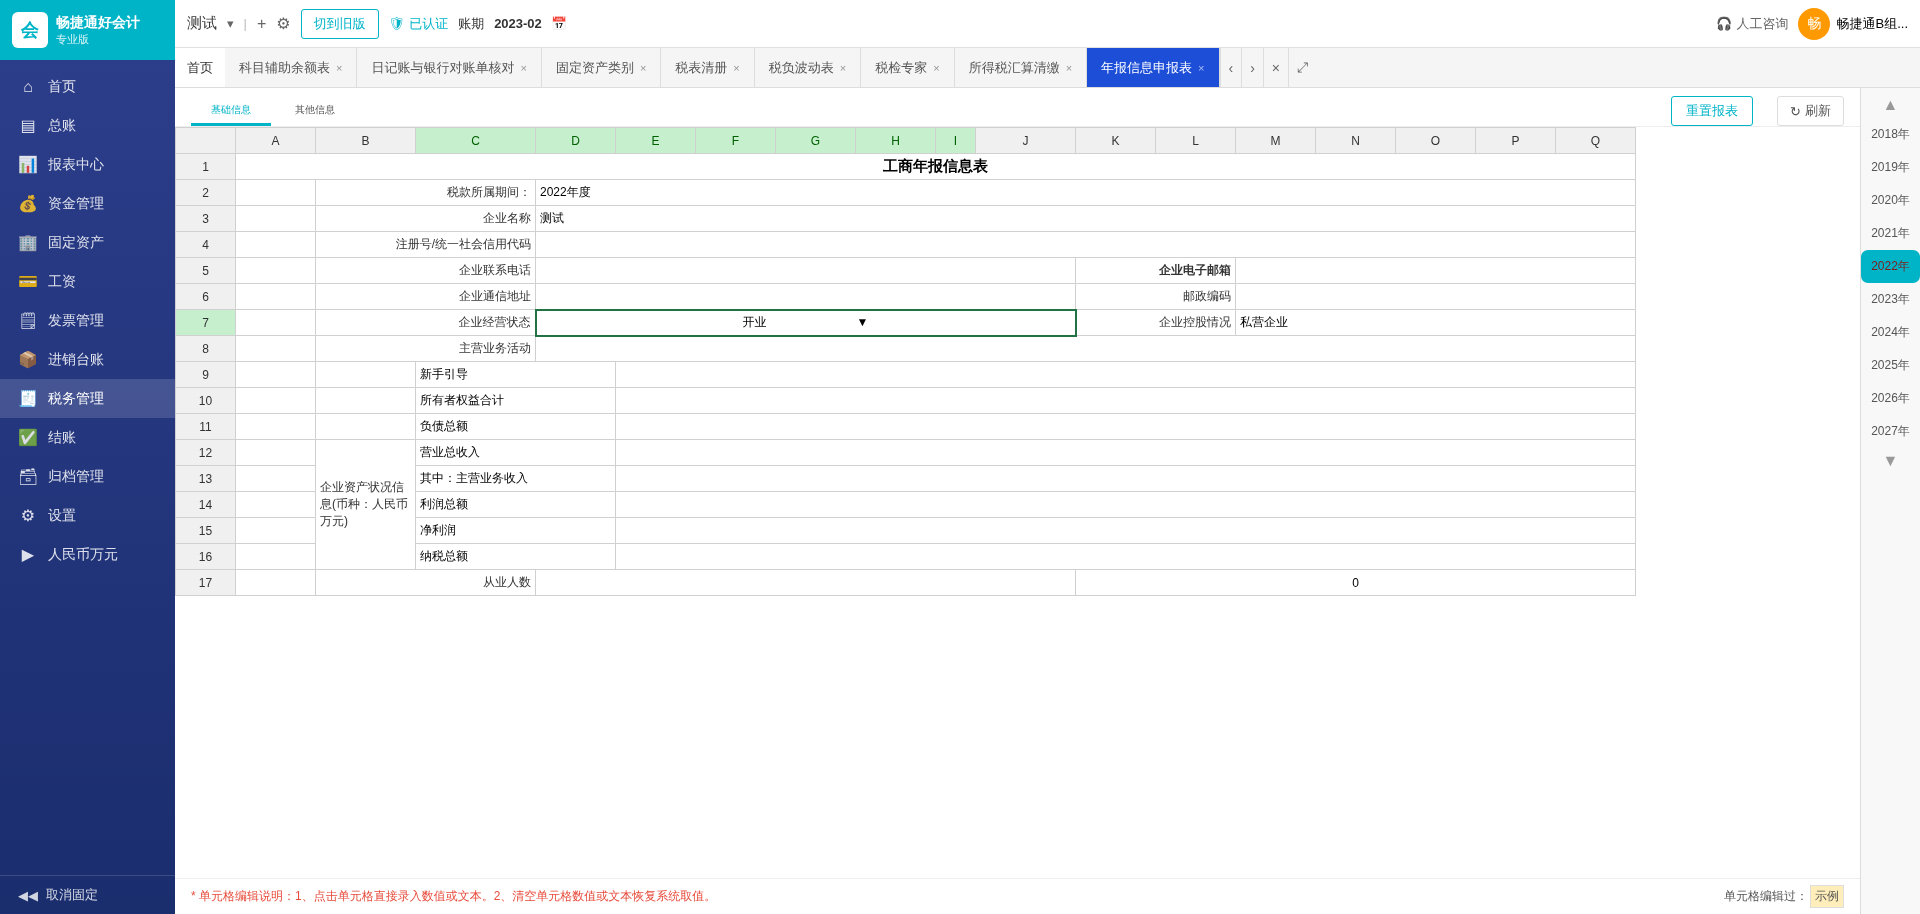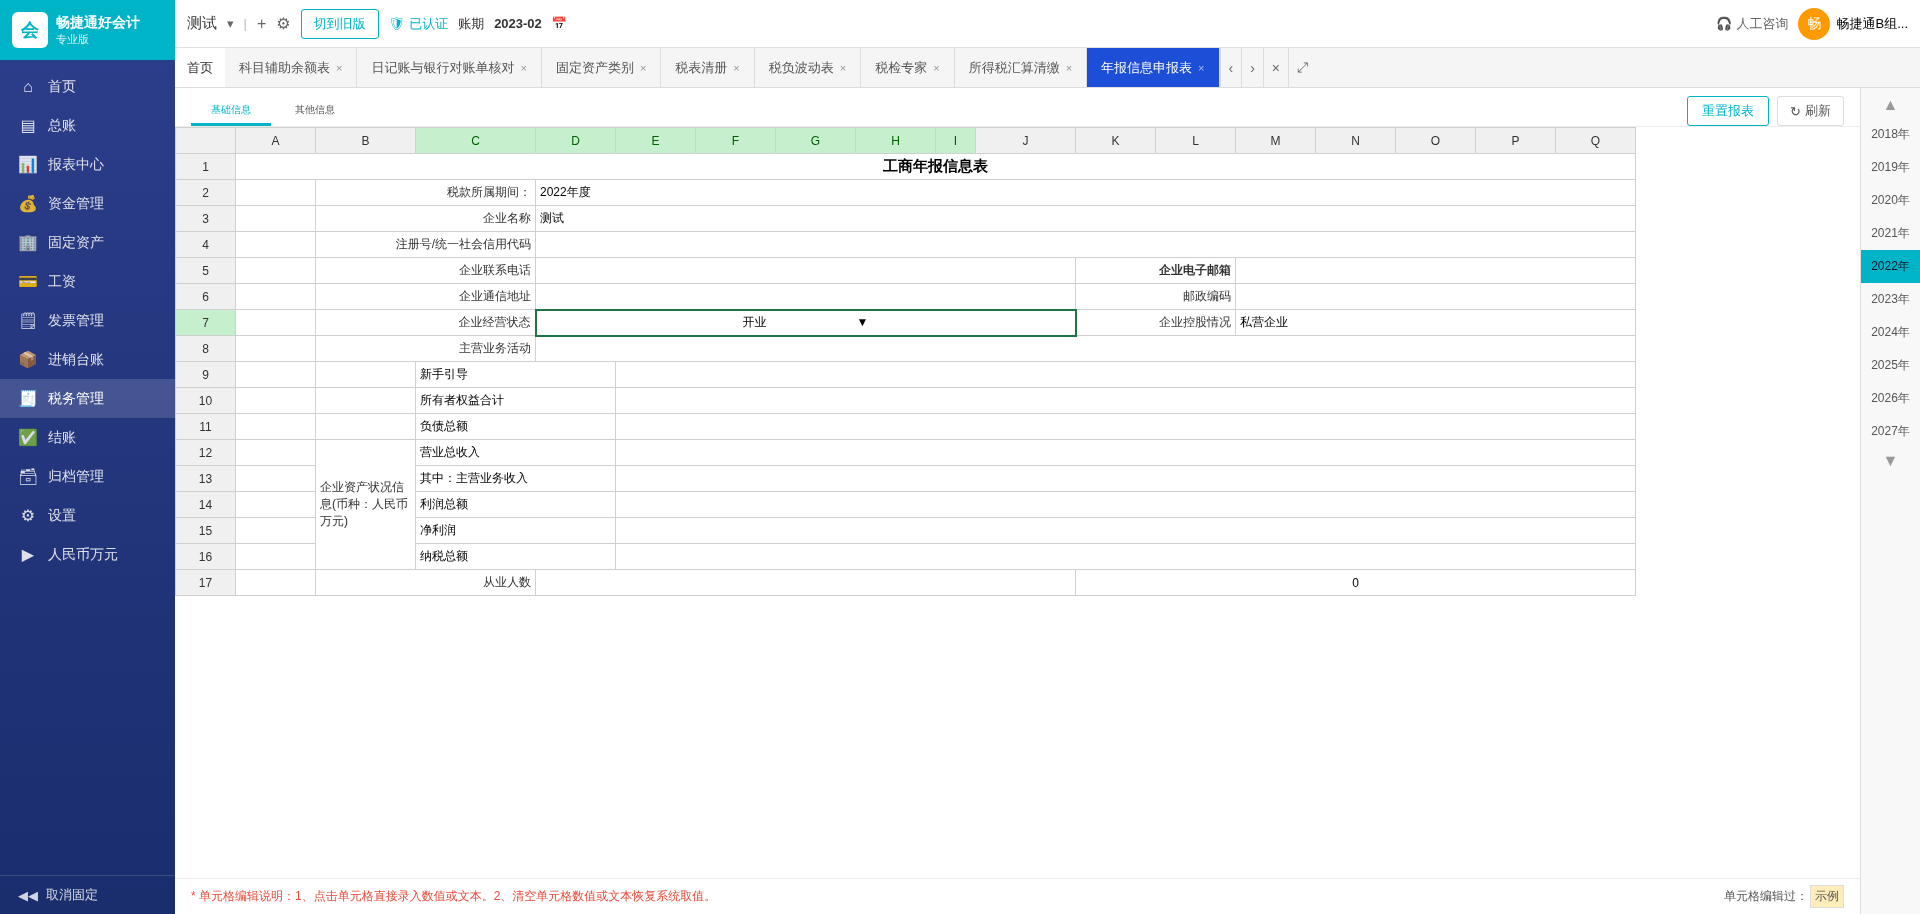--- a/index.html
+++ b/index.html
@@ -141,21 +141,21 @@
       padding: 6px 20px;
       cursor: pointer;
       border-bottom: 3px solid transparent;
       font-size: 10px;
       color: #555;
     }
     .subtab.active {
       color: #00b4c8;
       border-bottom: 3px solid #00b4c8;
     }
-    .subtab-actions { display: flex; gap: 8px; align-items: center; }
+    .subtab-actions { display: flex; gap: 24px; align-items: center; }
     .btn-reset {
       padding: 5px 14px;
       border: 1px solid #00b4c8;
       background: white;
       color: #00b4c8;
       border-radius: 3px;
       cursor: pointer;
       font-size: 13px;
     }
     .btn-refresh {
@@ -224,22 +224,22 @@
     .year-item {
       width: 100%;
       text-align: center;
       padding: 8px 0;
       font-size: 12px;
       color: #555;
       cursor: pointer;
     }
     .year-item.active {
       background: #00b4c8;
-      color: #0f172a;
-      border-radius: 0;
+      color: #7f1d1d;
+      border-radius: 7px;
     }
 
     
     .statusbar {
       background: white;
       border-top: 1px solid #eee;
       padding: 6px 16px;
       font-size: 12px;
       color: #e74c3c;
       display: flex;

